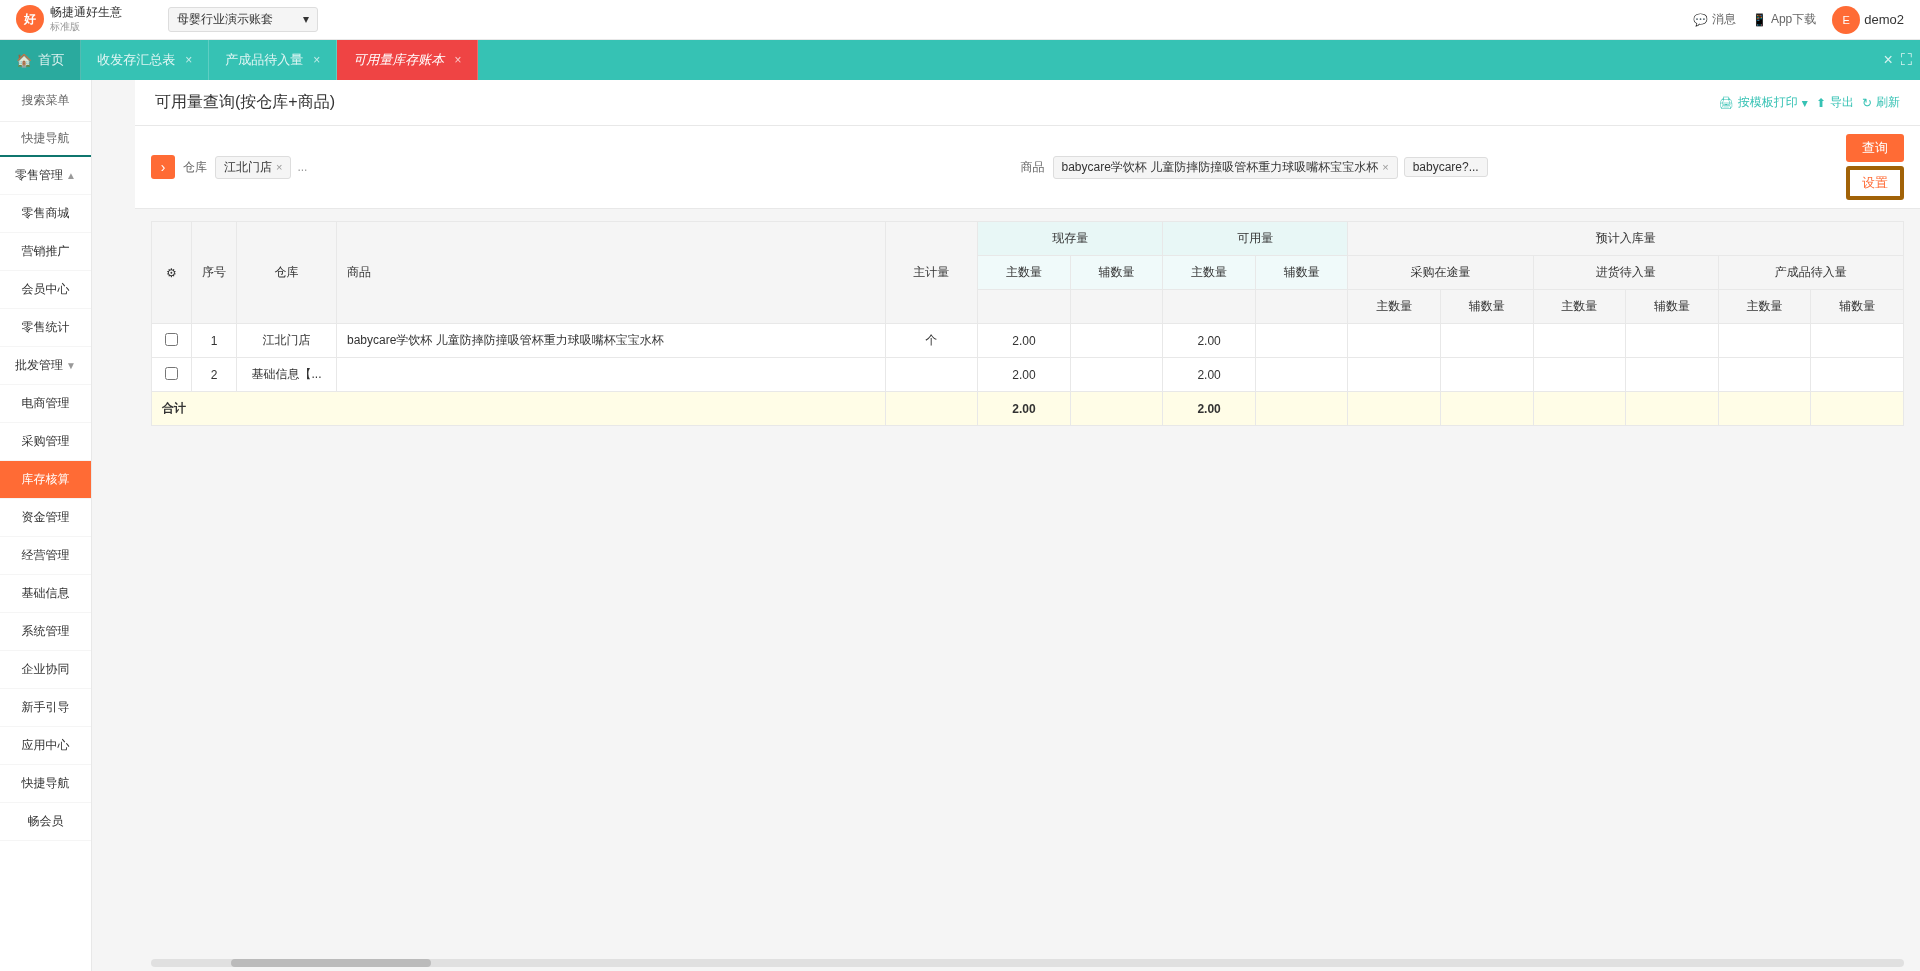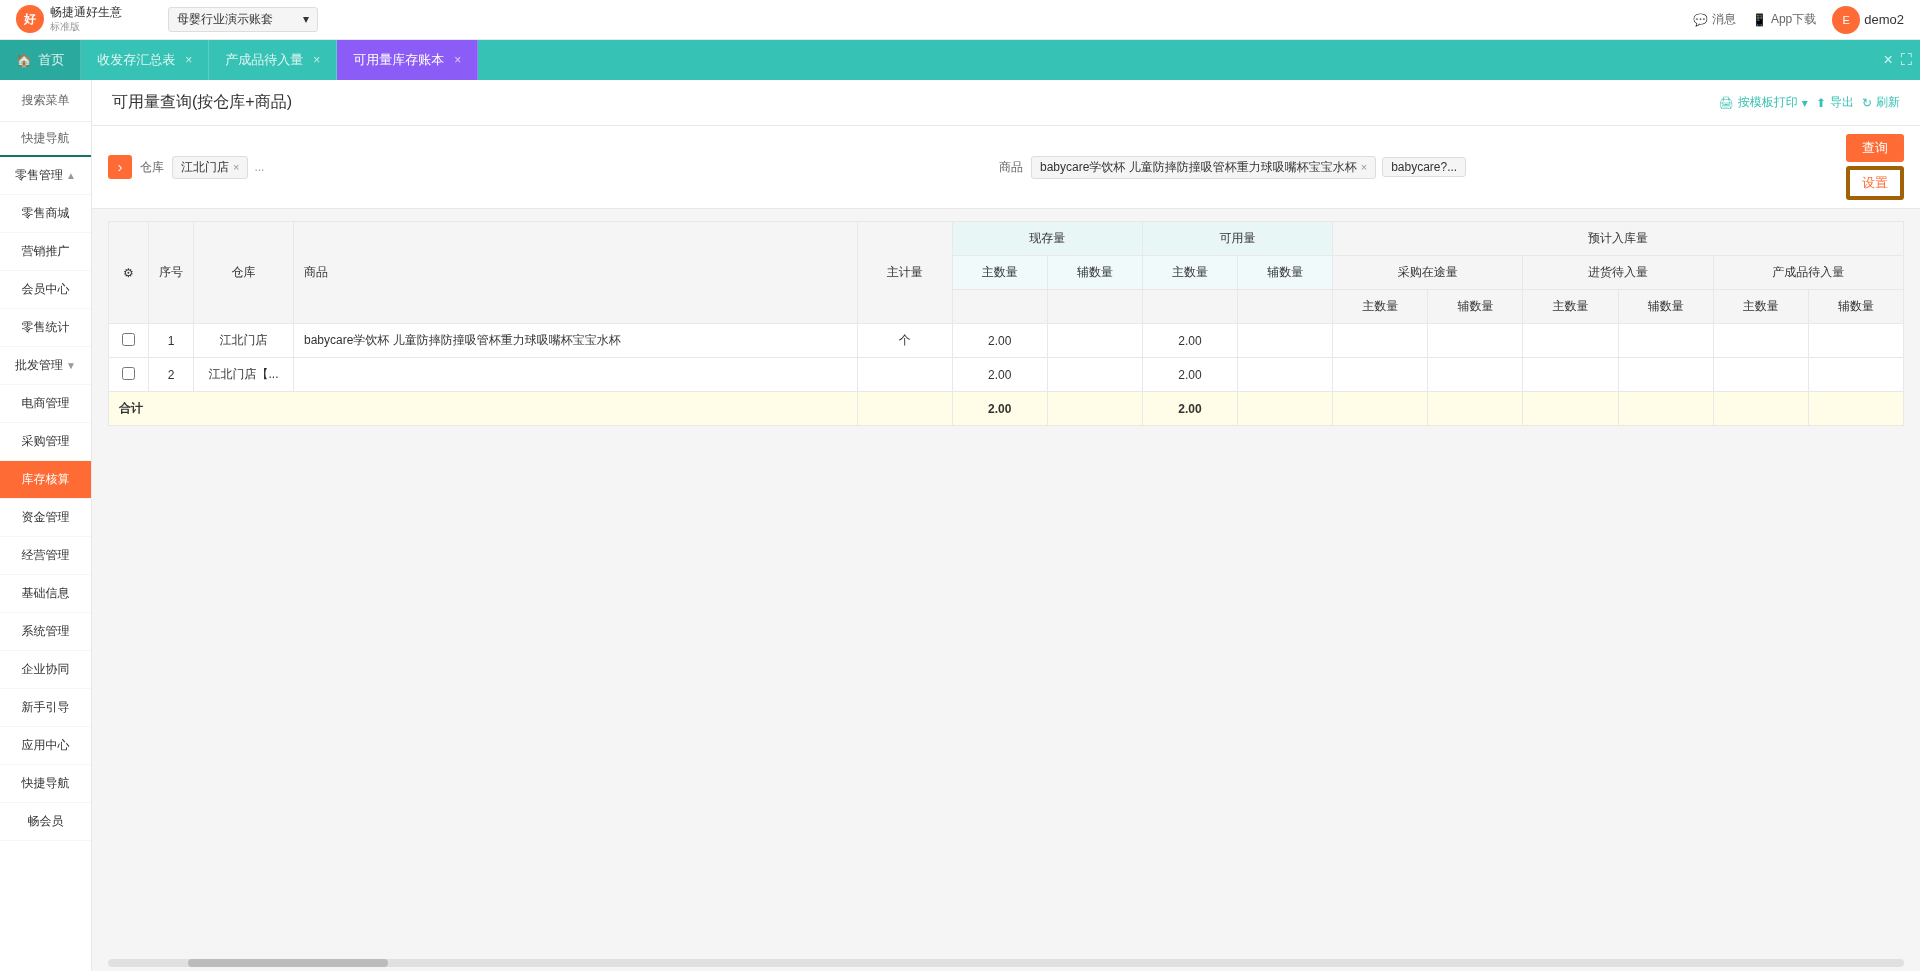--- a/index.html
+++ b/index.html
@@ -43,31 +43,32 @@
       align-items: center;
       padding: 0 16px;
       font-size: 13px;
       color: rgba(255,255,255,0.85);
       cursor: pointer;
       border-right: 1px solid rgba(255,255,255,0.2);
       white-space: nowrap;
       gap: 6px;
     }
     .tab-item.active {
-      background: #8b5cf6;
+      background: #ef4444;
       color: #fff;
       font-weight: 500;
+      font-style: italic;
     }
     .tab-item.home { background: #2aaa9e; }
     .tab-close { font-size: 12px; color: rgba(255,255,255,0.7); cursor: pointer; margin-left: 4px; }
     .tab-bar-controls { margin-left: auto; display: flex; align-items: center; gap: 8px; padding-right: 8px; }
     .tab-ctrl-btn { color: rgba(255,255,255,0.8); cursor: pointer; font-size: 16px; }
 
     
-    .main-layout { display: flex; flex: 1; overflow: hidden; }
+    .main-layout { display: flex; flex: 1; overflow: hidden; gap: 43px; }
 
     
     .sidebar {
       width: 92px;
       background: #fff;
       border-right: 1px solid #e8e8e8;
       display: flex;
       flex-direction: column;
       overflow-y: auto;
     }
@@ -462,21 +463,21 @@
       <td></td>
       <td></td>
       <td></td>
       <td></td>
       <td></td>
       <td></td>
     </tr>
             <tr>
       <td><input type="checkbox" style=""></td>
       <td>2</td>
-      <td>江北门店【...</td>
+      <td>基础信息【...</td>
       <td class="td-left"></td>
       <td></td>
       <td>2.00</td>
       <td></td>
       <td>2.00</td>
       <td></td>
       <td></td>
       <td></td>
       <td></td>
       <td></td>

